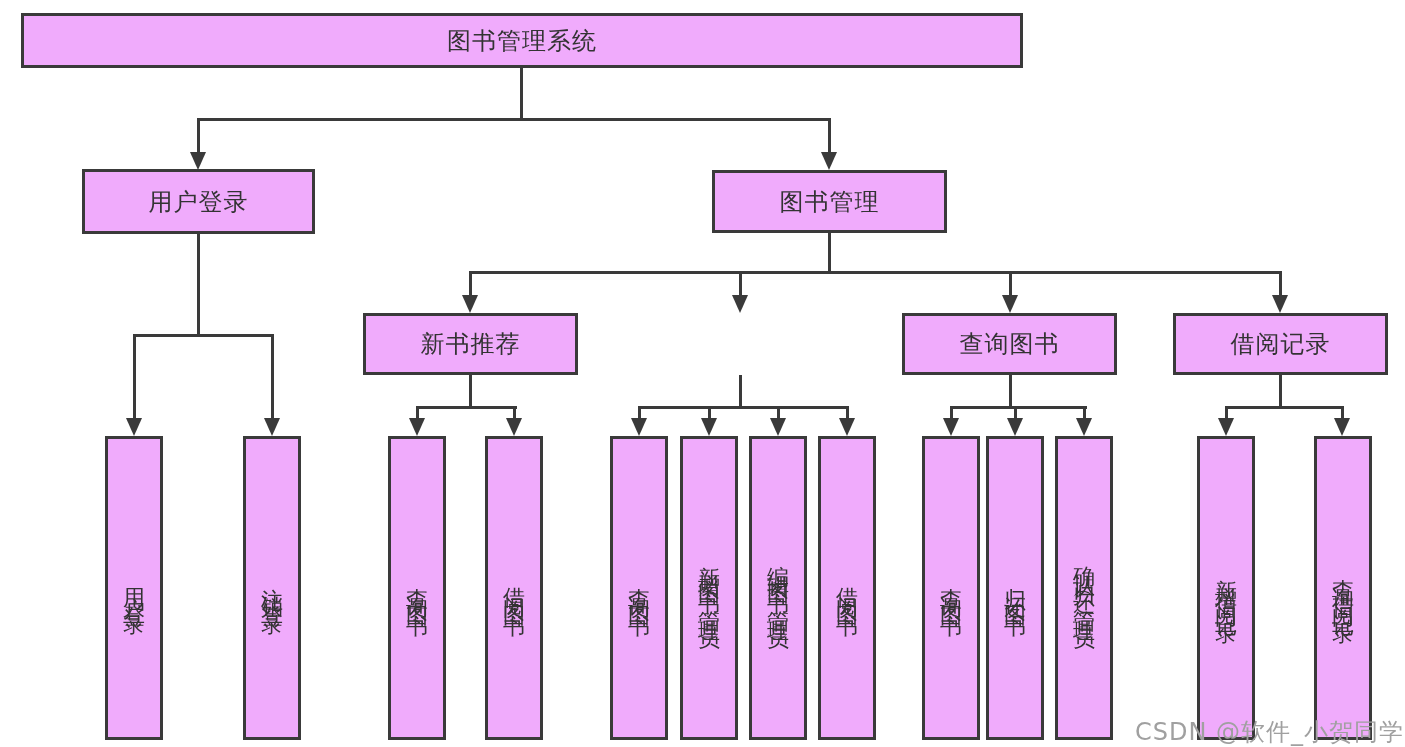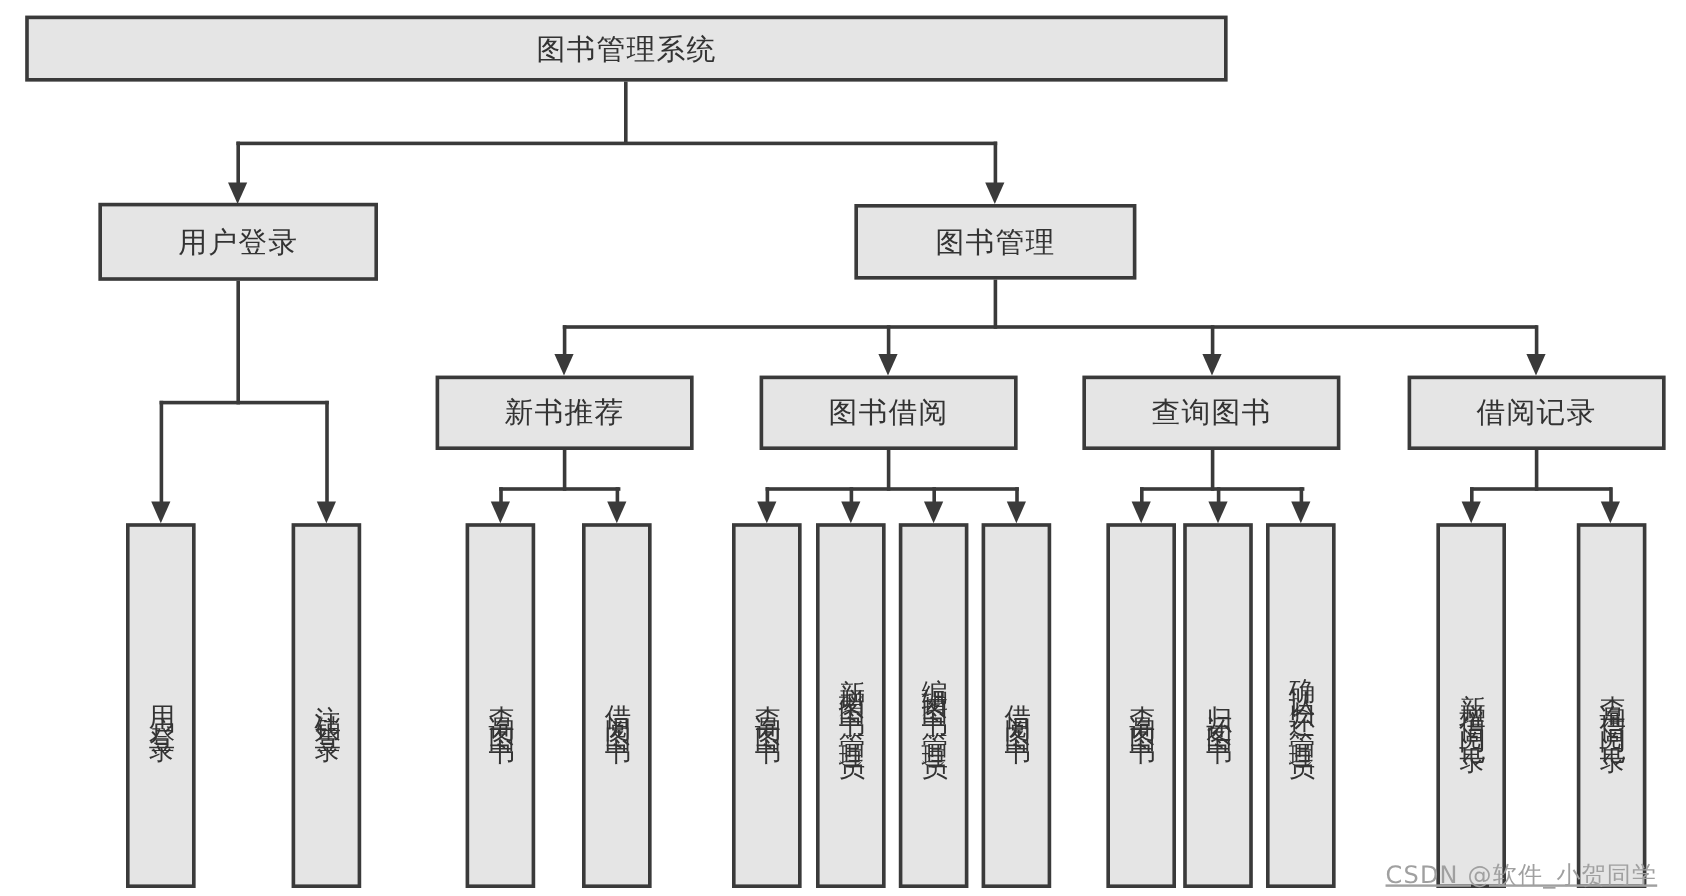--- a/index.html
+++ b/index.html
@@ -8,39 +8,39 @@
     --bg:#ffffff;
     --wm:#a0a0a0;
   }
   html,body{margin:0;padding:0;background:#fff;}
   .canvas{
     position:relative;width:1405px;height:747px;background:var(--bg);
     font-family:"DejaVu Sans","Liberation Sans",sans-serif;
     color:var(--text);overflow:hidden;
   }
   .node{
-    position:absolute;border:3px solid var(--line);background:#e5e5e5;
+    position:absolute;border:3px solid var(--line);background:#f0abfc;
     display:flex;align-items:center;justify-content:center;
     font-size:24px;letter-spacing:1px;box-sizing:border-box;
   }
   .leaf{
     writing-mode:vertical-rl;text-orientation:mixed;
     font-size:22px;letter-spacing:9px;line-height:1;
     width:58px;top:436px;height:304px;
   }
   .h{position:absolute;height:3px;background:var(--line);}
   .v{position:absolute;width:3px;background:var(--line);}
   .ar{
     position:absolute;width:0;height:0;
     border-left:8px solid transparent;border-right:8px solid transparent;
     border-top:18px solid var(--line);
   }
   .watermark{
-    position:absolute;top:716px;right:24px;font-size:20px;
-    color:var(--wm);letter-spacing:1px;white-space:nowrap;text-decoration:underline;
+    position:absolute;top:716px;right:1px;font-size:24px;
+    color:var(--wm);letter-spacing:1px;white-space:nowrap;
   }
 </style>
 </head>
 <body>
 
 <div class="canvas">
 
   <div class="node" style="left:21px;top:13px;width:1002px;height:55px;">
     <span>图书管理系统</span>
   </div>
@@ -50,23 +50,20 @@
   </div>
 
   <div class="node" style="left:712px;top:170px;width:235px;height:63px;">
     <span>图书管理</span>
   </div>
 
   <div class="node" style="left:363px;top:313px;width:215px;height:62px;">
     <span>新书推荐</span>
   </div>
 
-  <div class="node" style="left:633px;top:313px;width:215px;height:62px;">
-    <span>图书借阅</span>
-  </div>
 
   <div class="node" style="left:902px;top:313px;width:215px;height:62px;">
     <span>查询图书</span>
   </div>
 
   <div class="node" style="left:1173px;top:313px;width:215px;height:62px;">
     <span>借阅记录</span>
   </div>
 
   <div class="node leaf" style="left:105px;">

